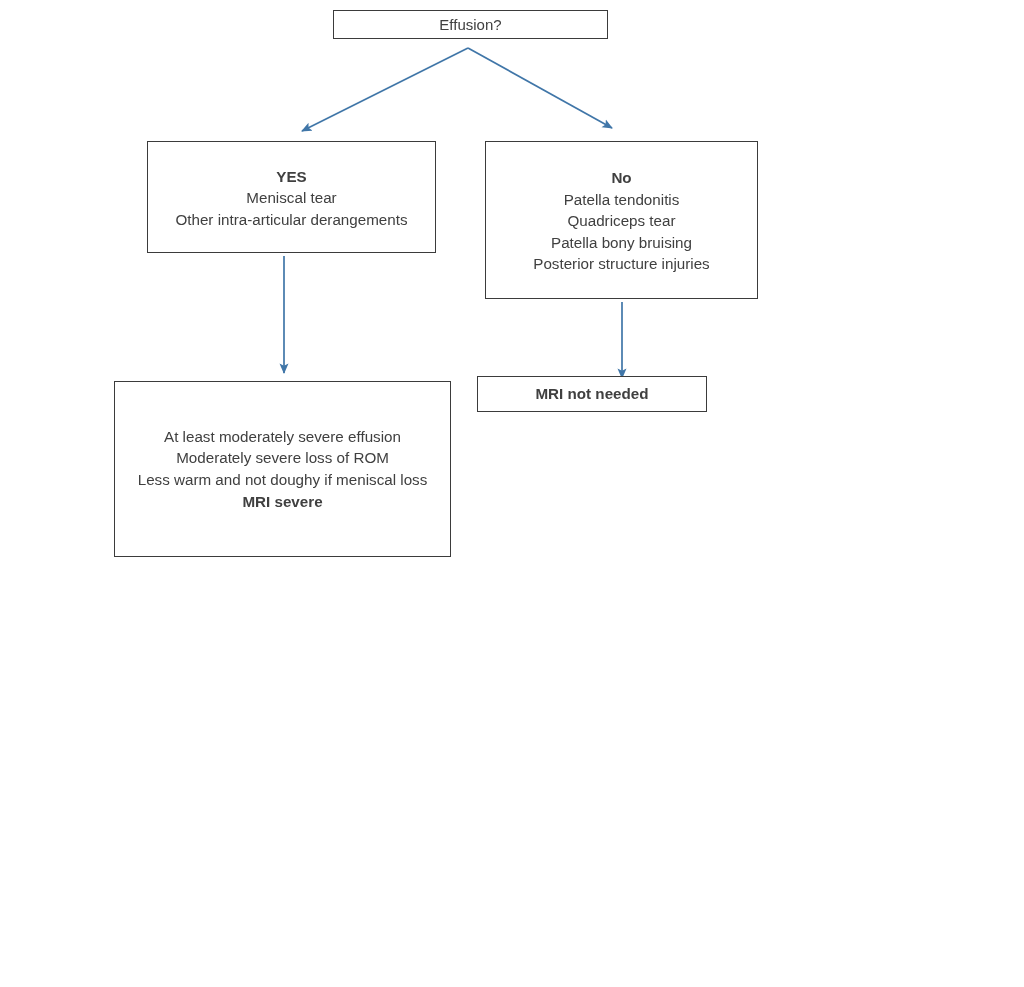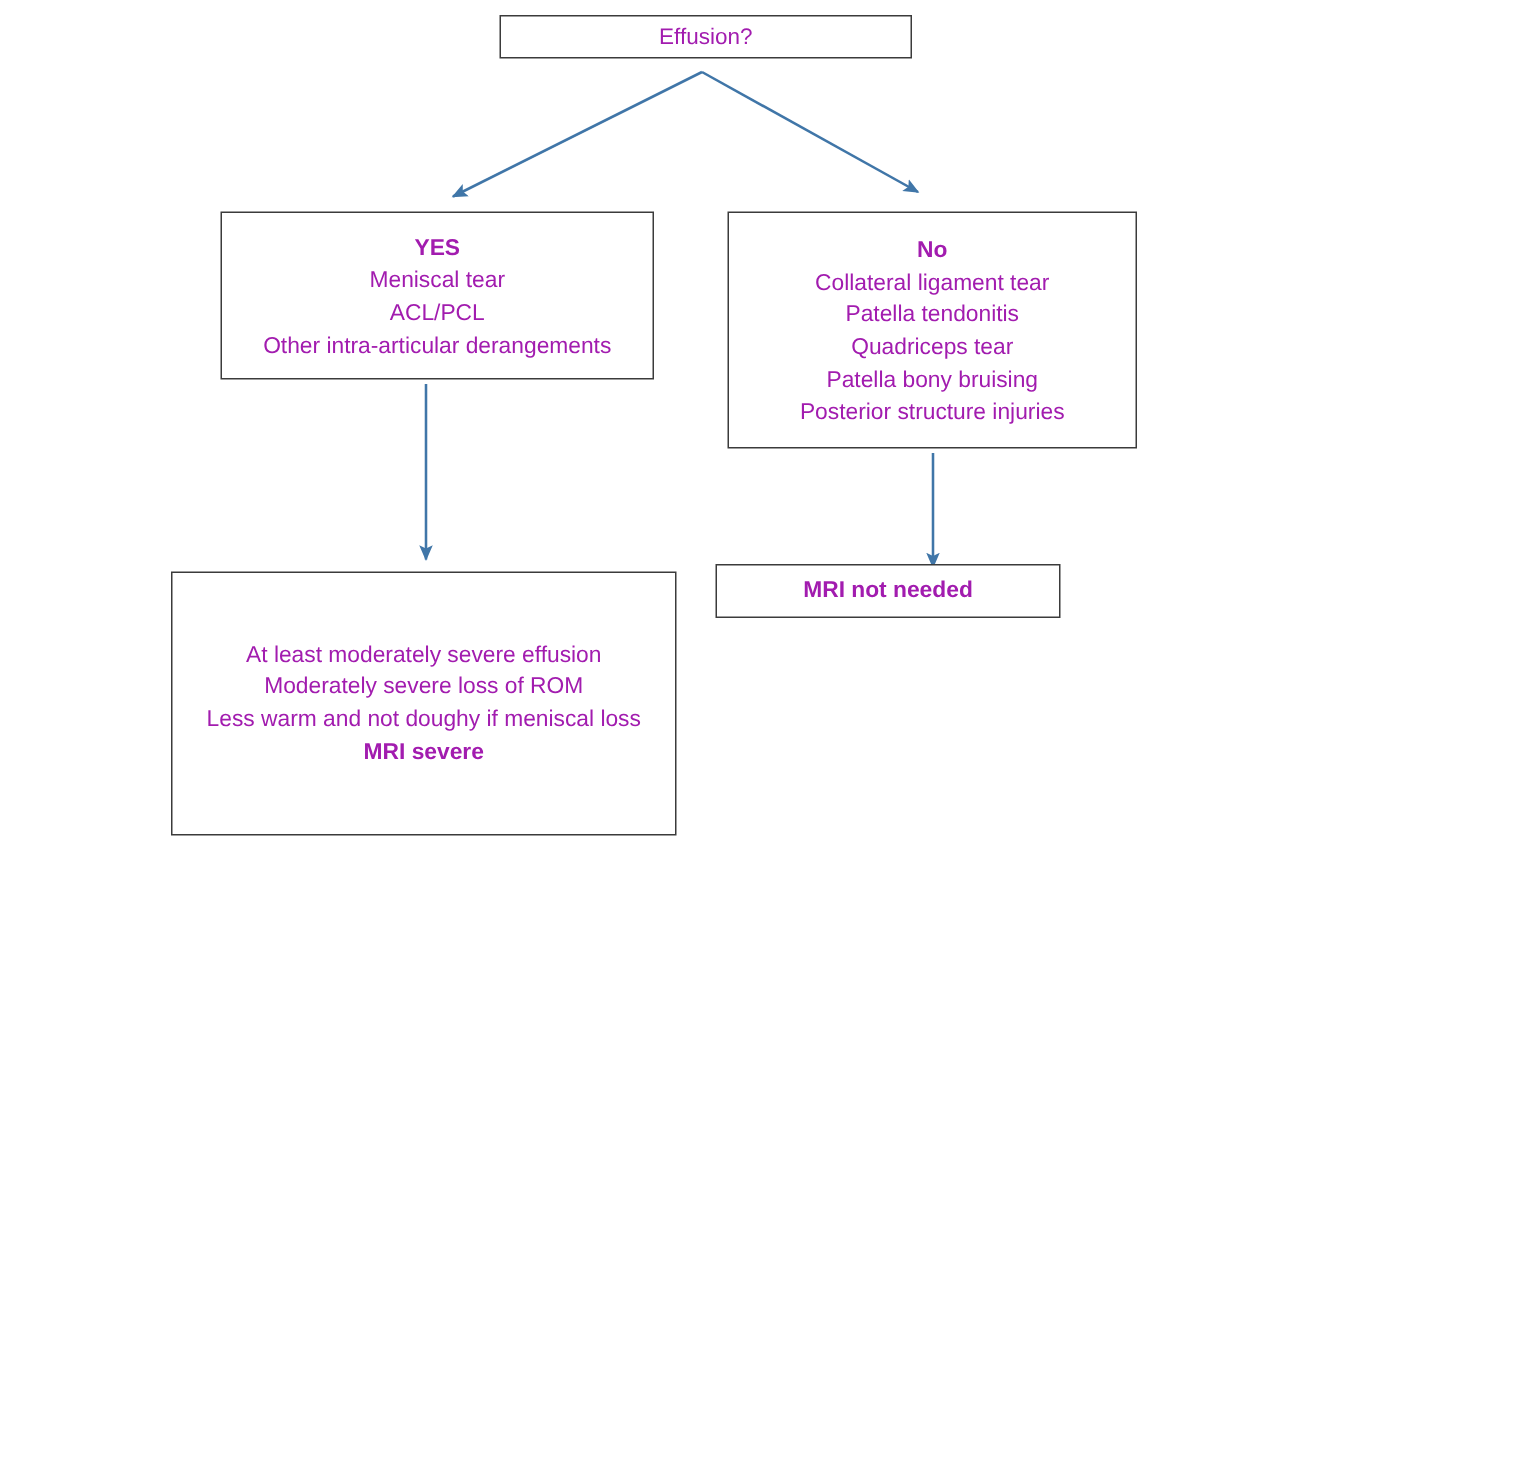--- a/index.html
+++ b/index.html
@@ -32,21 +32,21 @@
     box-sizing: border-box;
     border: 1.4px solid #3b3b3b;
     background: #ffffff;
     display: flex;
     flex-direction: column;
     align-items: center;
     justify-content: center;
     text-align: center;
     line-height: 1.42;
     font-size: 15.2px;
-    color: #a21caf;
+    color: #404040;
     z-index: 2;
   }
   .node .line {
     display: block;
     width: 100%;
     white-space: normal;
   }
   .node .line.bold {
     font-weight: bold;
   }
@@ -108,27 +108,25 @@
     <line x1="622" y1="302" x2="622" y2="378" stroke="#4076a8" stroke-width="1.7" marker-end="url(#arrowhead)"></line>
   </svg>
 
   <div class="node" id="node-effusion">
     <span class="line">Effusion?</span>
   </div>
 
   <div class="node" id="node-yes">
     <span class="line bold">YES</span>
     <span class="line">Meniscal tear</span>
-    <span class="line">ACL/PCL</span>
     <span class="line">Other intra-articular derangements</span>
   </div>
 
   <div class="node" id="node-no">
     <span class="line bold">No</span>
-    <span class="line">Collateral ligament tear</span>
     <span class="line">Patella tendonitis</span>
     <span class="line">Quadriceps tear</span>
     <span class="line">Patella bony bruising</span>
     <span class="line">Posterior structure injuries</span>
   </div>
 
   <div class="node" id="node-mri-needed">
     <span class="line">At least moderately severe effusion</span>
     <span class="line">Moderately severe loss of ROM</span>
     <span class="line">Less warm and not doughy if meniscal loss</span>

